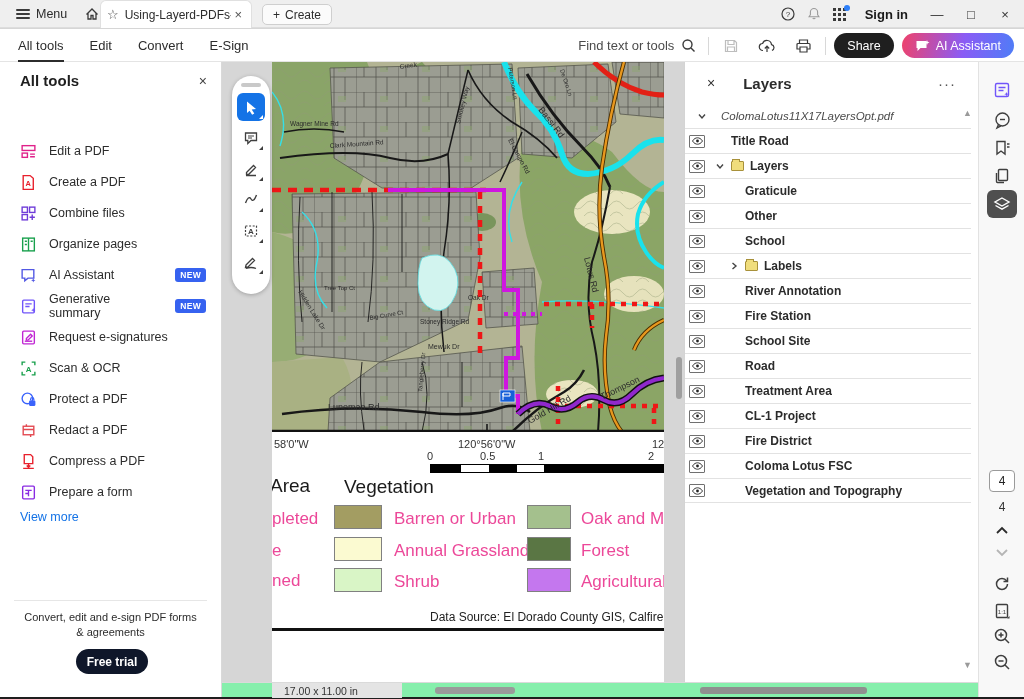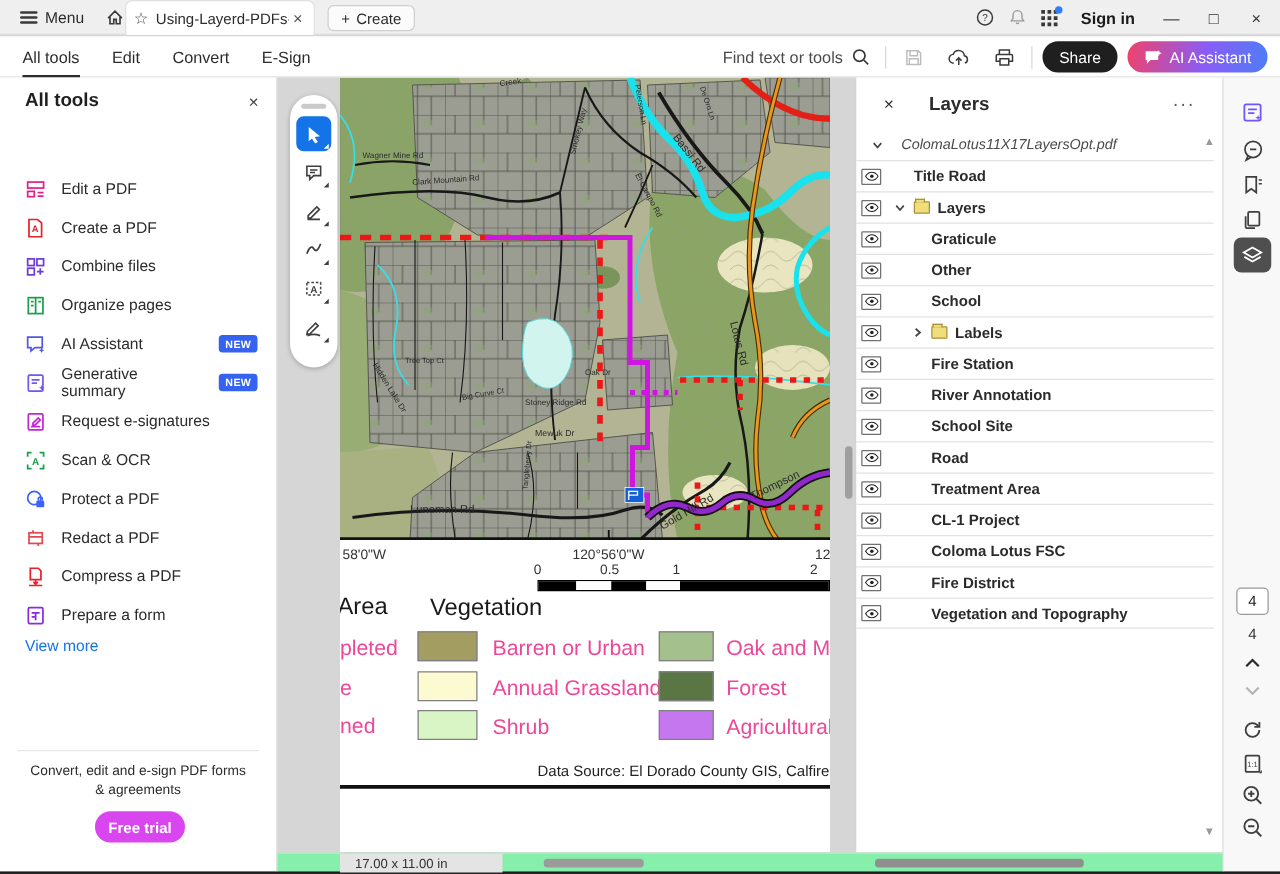--- a/index.html
+++ b/index.html
@@ -53,21 +53,21 @@
   .tp-title { font-size:15px; font-weight:bold; color:#1f1f1f; flex:1; }
   .tp-close { font-size:14px; color:#444; cursor:pointer; }
   .tool-item { position:absolute; left:12px; width:198px; height:28px; display:flex; align-items:center; gap:12px;
     padding-left:8px; border-radius:4px; cursor:pointer; }
   .tool-label { font-size:12.5px; color:#2c2c2c; flex:1; }
   .badge { background:#3662f0; color:#fff; font-size:8.5px; font-weight:bold; border-radius:3px;
     padding:2px 5px; letter-spacing:.3px; margin-right:4px; }
   .view-more { position:absolute; left:20px; font-size:12.5px; color:#1473e6; cursor:pointer; }
   .tp-div { position:absolute; left:14px; right:14px; height:1px; background:#e6e6e6; }
   .promo { position:absolute; left:24px; right:24px; text-align:center; font-size:11px; color:#2c2c2c; line-height:1.4; }
-  .free-trial { position:absolute; left:76px; width:72px; height:25px; border-radius:13px; background:#d946ef;
+  .free-trial { position:absolute; left:76px; width:72px; height:25px; border-radius:13px; background:#0f172a;
     color:#fff; font-size:12px; font-weight:bold; display:flex; align-items:center; justify-content:center; cursor:pointer; }
 
   
   .doc-pane { position:absolute; left:222px; top:62px; width:462px; height:620px; background:#d6d6d6; overflow:hidden; }
   .quick-tools { position:absolute; left:10px; top:14px; width:38px; height:218px; background:#fff;
     border-radius:19px; box-shadow:0 1px 4px rgba(0,0,0,.25); display:flex; flex-direction:column; align-items:center; padding-top:7px; }
   .qt-handle { width:20px; height:4px; border-radius:2px; background:#c9c9c9; margin-bottom:6px; }
   .qt-btn { position:relative; width:28px; height:28px; border-radius:6px; display:flex; align-items:center;
     justify-content:center; margin-bottom:3px; cursor:pointer; }
   .qt-btn.active { background:#1473e6; }
@@ -652,38 +652,38 @@
           <span class="lp-label">Labels</span>
         </span>
       </div>
       <div class="lp-row">
         <span class="eye-box">
             <svg width="11" height="8" viewBox="0 0 11 8">
               <path d="M.5 4C2 1.5 4 .8 5.5.8S9 1.5 10.5 4C9 6.5 7 7.2 5.5 7.2S2 6.5.5 4z" fill="none" stroke="#222" stroke-width="0.9"></path>
               <circle cx="5.5" cy="4" r="1.4" fill="#222"></circle>
             </svg>
           </span>
+        <span class="lp-label ind2">River Annotation</span>
+      </div>
+      <div class="lp-row">
+        <span class="eye-box">
+            <svg width="11" height="8" viewBox="0 0 11 8">
+              <path d="M.5 4C2 1.5 4 .8 5.5.8S9 1.5 10.5 4C9 6.5 7 7.2 5.5 7.2S2 6.5.5 4z" fill="none" stroke="#222" stroke-width="0.9"></path>
+              <circle cx="5.5" cy="4" r="1.4" fill="#222"></circle>
+            </svg>
+          </span>
         <span class="lp-label ind2">Fire Station</span>
       </div>
       <div class="lp-row">
         <span class="eye-box">
             <svg width="11" height="8" viewBox="0 0 11 8">
               <path d="M.5 4C2 1.5 4 .8 5.5.8S9 1.5 10.5 4C9 6.5 7 7.2 5.5 7.2S2 6.5.5 4z" fill="none" stroke="#222" stroke-width="0.9"></path>
               <circle cx="5.5" cy="4" r="1.4" fill="#222"></circle>
             </svg>
           </span>
-        <span class="lp-label ind2">River Annotation</span>
-      </div>
-      <div class="lp-row">
-        <span class="eye-box">
-            <svg width="11" height="8" viewBox="0 0 11 8">
-              <path d="M.5 4C2 1.5 4 .8 5.5.8S9 1.5 10.5 4C9 6.5 7 7.2 5.5 7.2S2 6.5.5 4z" fill="none" stroke="#222" stroke-width="0.9"></path>
-              <circle cx="5.5" cy="4" r="1.4" fill="#222"></circle>
-            </svg>
-          </span>
         <span class="lp-label ind2">School Site</span>
       </div>
       <div class="lp-row">
         <span class="eye-box">
             <svg width="11" height="8" viewBox="0 0 11 8">
               <path d="M.5 4C2 1.5 4 .8 5.5.8S9 1.5 10.5 4C9 6.5 7 7.2 5.5 7.2S2 6.5.5 4z" fill="none" stroke="#222" stroke-width="0.9"></path>
               <circle cx="5.5" cy="4" r="1.4" fill="#222"></circle>
             </svg>
           </span>
         <span class="lp-label ind2">Road</span>
@@ -706,30 +706,30 @@
           </span>
         <span class="lp-label ind2">CL-1 Project</span>
       </div>
       <div class="lp-row">
         <span class="eye-box">
             <svg width="11" height="8" viewBox="0 0 11 8">
               <path d="M.5 4C2 1.5 4 .8 5.5.8S9 1.5 10.5 4C9 6.5 7 7.2 5.5 7.2S2 6.5.5 4z" fill="none" stroke="#222" stroke-width="0.9"></path>
               <circle cx="5.5" cy="4" r="1.4" fill="#222"></circle>
             </svg>
           </span>
+        <span class="lp-label ind2">Fire District</span>
+      </div>
+      <div class="lp-row">
+        <span class="eye-box">
+            <svg width="11" height="8" viewBox="0 0 11 8">
+              <path d="M.5 4C2 1.5 4 .8 5.5.8S9 1.5 10.5 4C9 6.5 7 7.2 5.5 7.2S2 6.5.5 4z" fill="none" stroke="#222" stroke-width="0.9"></path>
+              <circle cx="5.5" cy="4" r="1.4" fill="#222"></circle>
+            </svg>
+          </span>
         <span class="lp-label ind2">Coloma Lotus FSC</span>
-      </div>
-      <div class="lp-row">
-        <span class="eye-box">
-            <svg width="11" height="8" viewBox="0 0 11 8">
-              <path d="M.5 4C2 1.5 4 .8 5.5.8S9 1.5 10.5 4C9 6.5 7 7.2 5.5 7.2S2 6.5.5 4z" fill="none" stroke="#222" stroke-width="0.9"></path>
-              <circle cx="5.5" cy="4" r="1.4" fill="#222"></circle>
-            </svg>
-          </span>
-        <span class="lp-label ind2">Fire District</span>
       </div>
       <div class="lp-row">
         <span class="eye-box">
             <svg width="11" height="8" viewBox="0 0 11 8">
               <path d="M.5 4C2 1.5 4 .8 5.5.8S9 1.5 10.5 4C9 6.5 7 7.2 5.5 7.2S2 6.5.5 4z" fill="none" stroke="#222" stroke-width="0.9"></path>
               <circle cx="5.5" cy="4" r="1.4" fill="#222"></circle>
             </svg>
           </span>
         <span class="lp-label ind2">Vegetation and Topography</span>
       </div>

